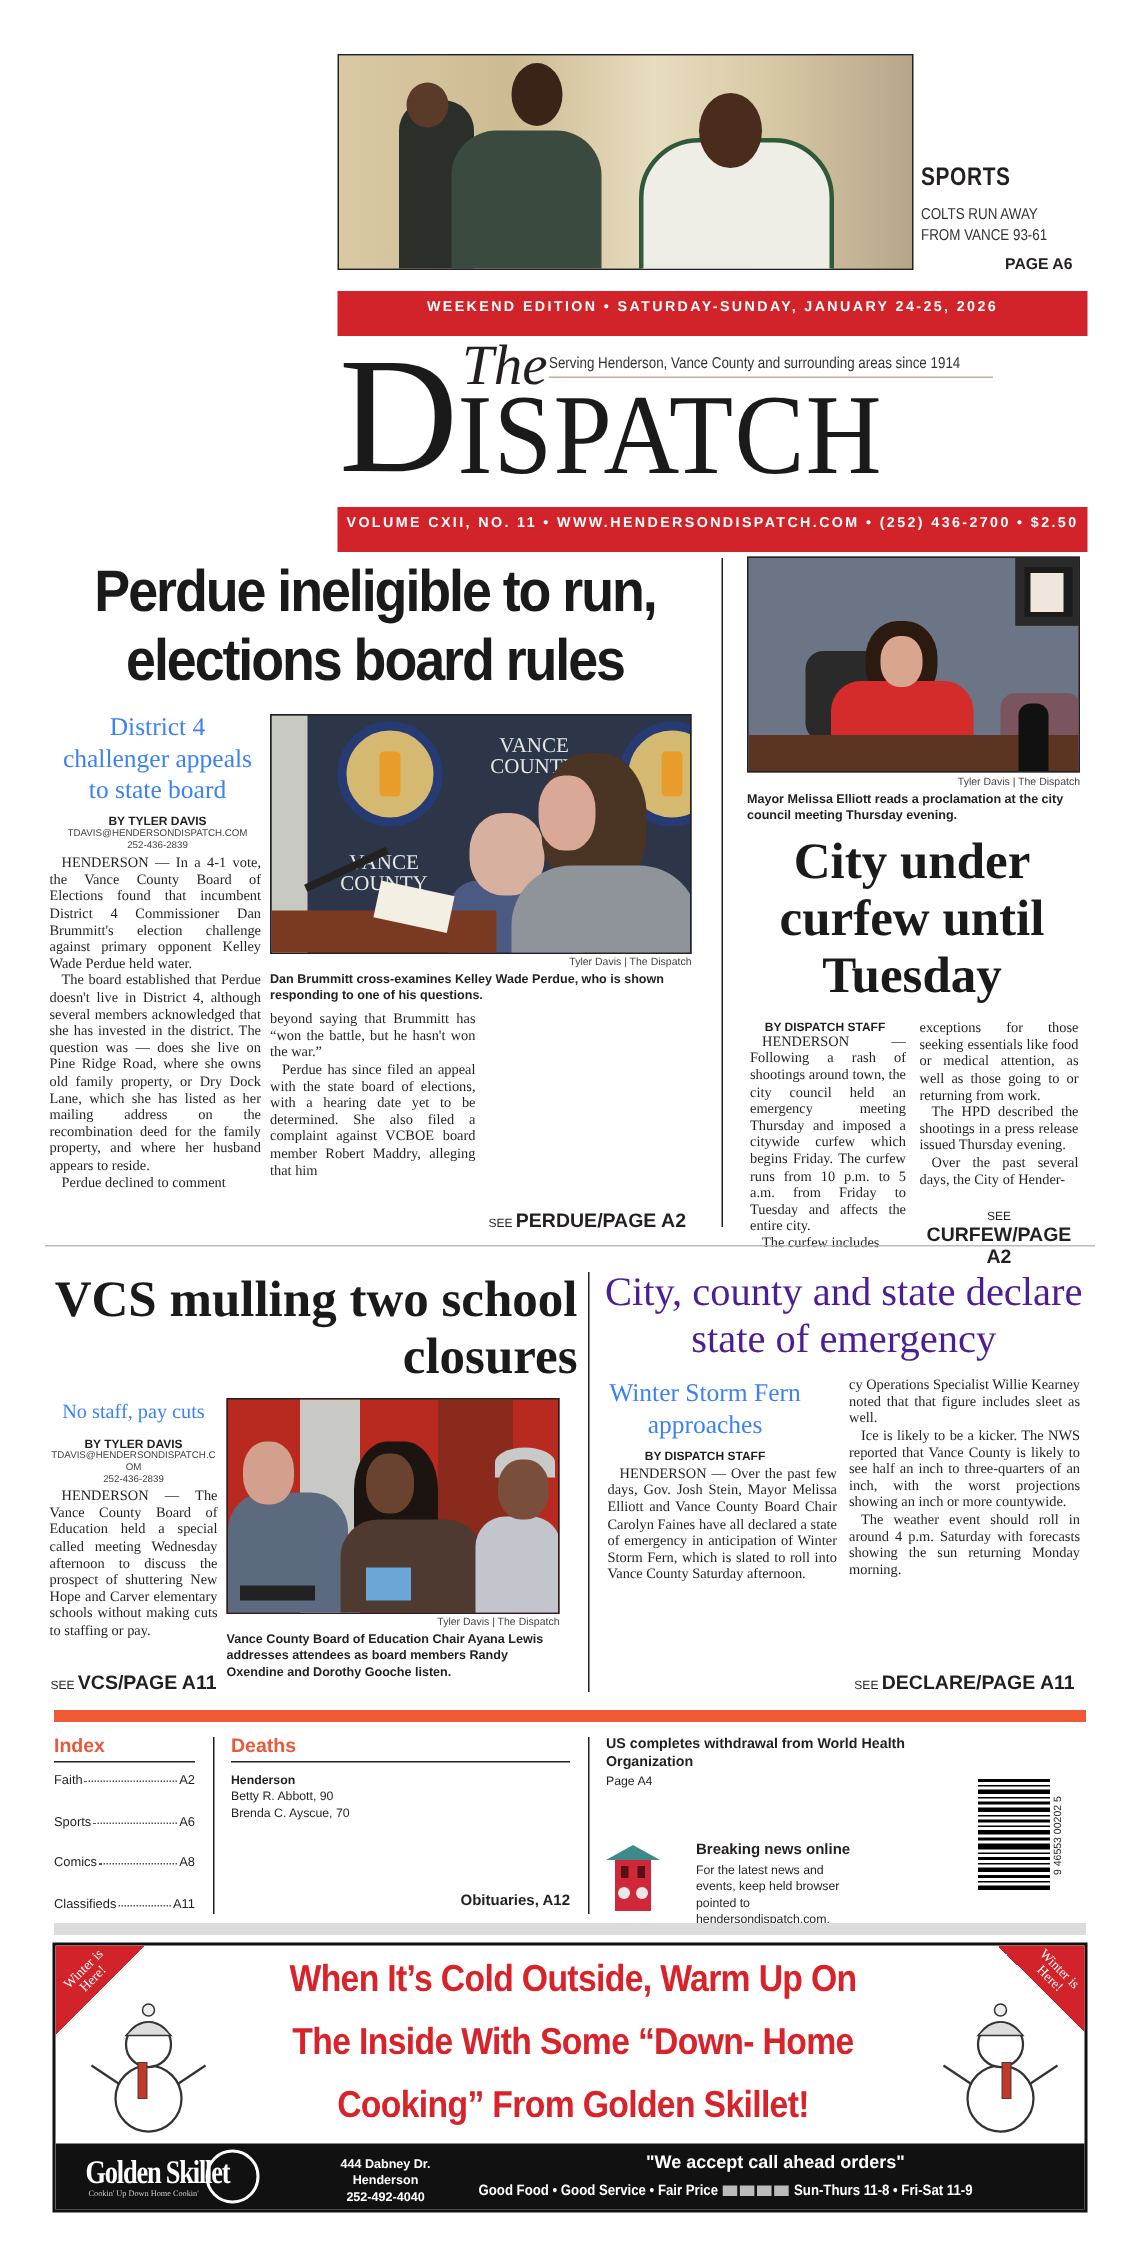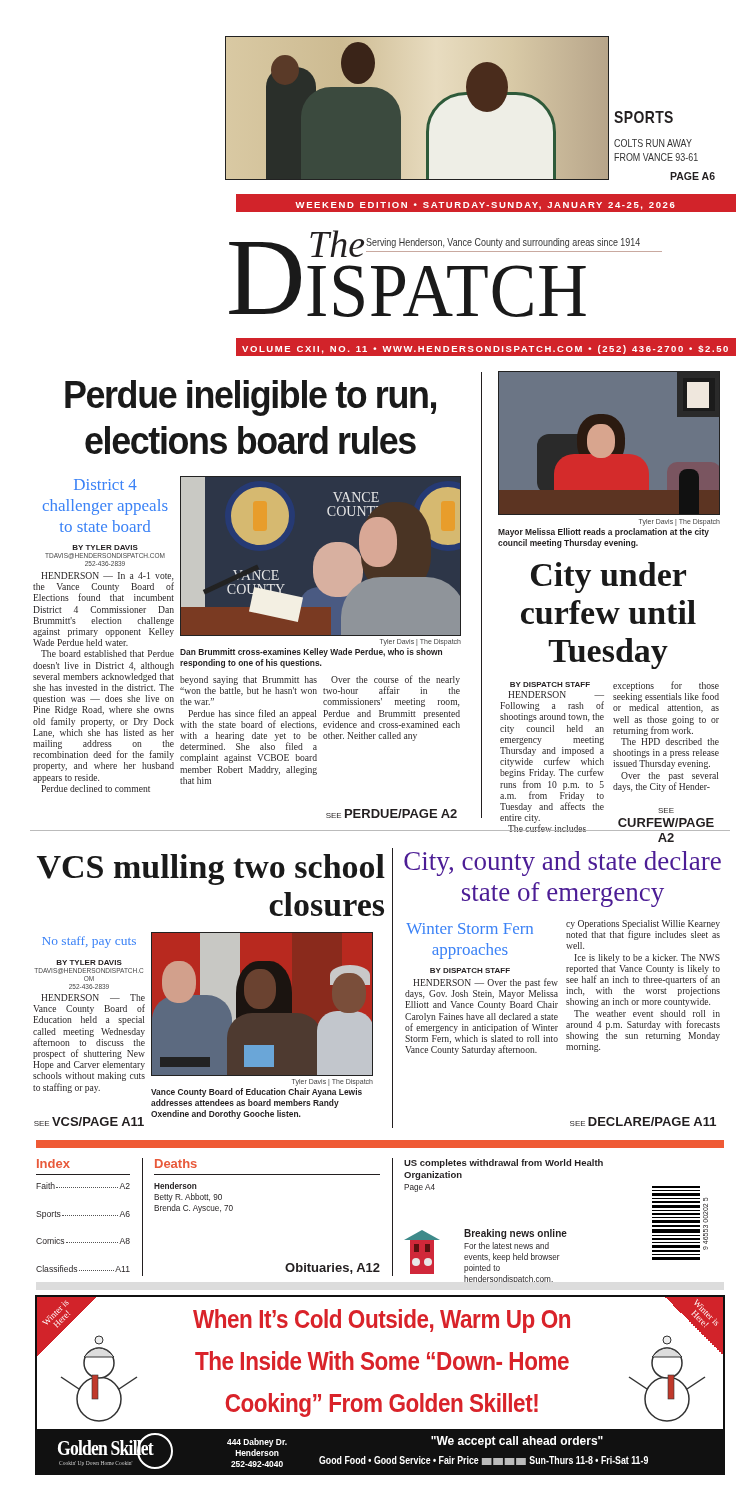--- a/index.html
+++ b/index.html
@@ -14,21 +14,21 @@
   .sp-p1h { left: 45px; top: 18px; width: 28px; height: 30px; background: #5a3a28; border-radius: 50%; }
   .sp-p2 { left: 75px; top: 50px; width: 100px; height: 100px; background: #3b4a3e; border-radius: 30px 30px 0 0; }
   .sp-p2h { left: 115px; top: 5px; width: 34px; height: 42px; background: #3a2418; border-radius: 50%; }
   .sp-p3 { left: 200px; top: 55px; width: 130px; height: 95px; background: #eeeee6; border-radius: 40px 40px 0 0; border: 3px solid #2e5a3a; }
   .sp-p3h { left: 240px; top: 25px; width: 42px; height: 50px; background: #4a2c1c; border-radius: 50%; }
   .sports-title { left: 614px; top: 108px; font-family: "Liberation Sans", sans-serif; font-weight: bold; font-size: 17px; letter-spacing: .5px; color: #231f20; transform: scaleX(.82); transform-origin: left; }
   .sports-sub { left: 614px; top: 136px; width: 110px; font-family: "Liberation Sans", sans-serif; font-size: 10.5px; line-height: 14px; color: #333; transform: scaleX(.85); transform-origin: left; }
   .sports-page { left: 660px; top: 170px; width: 55px; text-align: right; font-family: "Liberation Sans", sans-serif; font-weight: bold; font-size: 10.5px; color: #231f20; }
 
   
-  .redbar { left: 236px; width: 500px; height: 18px; background: #d2232a; color: #fff; font-family: "Liberation Sans", sans-serif; font-weight: bold; font-size: 9.5px; letter-spacing: 1.6px; text-align: center; line-height: 22px; }
+  .redbar { left: 225px; width: 500px; height: 30px; background: #d2232a; color: #fff; font-family: "Liberation Sans", sans-serif; font-weight: bold; font-size: 9.5px; letter-spacing: 1.6px; text-align: center; line-height: 22px; }
   .bar1 { top: 194px; }
   .bar2 { top: 338px; }
 
   
   .mast-the { left: 308px; top: 222px; font-family: "Liberation Serif", serif; font-style: italic; font-size: 38px; color: #231f20; }
   .mast-tag { left: 366px; top: 236px; font-family: "Liberation Sans", sans-serif; font-size: 10.5px; color: #333; transform: scaleX(.85); transform-origin: left; white-space: nowrap; }
   .mast-tag-line { left: 366px; top: 251px; width: 296px; height: 1px; background: #c9a9a0; }
   .mast-d { left: 226px; top: 222px; font-family: "Liberation Serif", serif; font-size: 110px; line-height: 110px; color: #1a1a1a; }
   .mast-rest { left: 305px; top: 250px; font-family: "Liberation Serif", serif; font-size: 76px; line-height: 80px; color: #1a1a1a; letter-spacing: 1px; transform: scaleX(.92); transform-origin: left; white-space: nowrap; }
 
@@ -185,21 +185,20 @@
   <div class="abs mic"></div>
 </div>
 <div class="abs credit" style="left:180px;top:638px;width:281px;">Tyler Davis | The Dispatch</div>
 <div class="abs caption" style="left:180px;top:647px;width:285px;">Dan Brummitt cross-examines Kelley Wade Perdue, who is shown responding to one of his questions.</div>
 
 <div class="abs body" style="left:180px;top:674px;width:137px;">
   <p style="text-indent:0">beyond saying that Brummitt has “won the battle, but he hasn't won the war.”</p>
   <p>Perdue has since filed an appeal with the state board of elections, with a hearing date yet to be determined. She also filed a complaint against VCBOE board member Robert Maddry, alleging that him</p>
 </div>
 <div class="abs body" style="left:323px;top:674px;width:137px;">
-  <p>Over the course of the nearly two-hour affair in the commissioners' meeting room, Perdue and Brummitt presented evidence and cross-examined each other. Neither called any</p>
 </div>
 <div class="abs jump" style="left:323px;top:806px;width:137px;"><span>SEE </span><b>PERDUE/PAGE A2</b></div>
 
 <div class="photo ph-mayor">
   <div class="abs frame"></div>
   <div class="abs chair"></div>
   <div class="abs chair2"></div>
   <div class="abs hair"></div>
   <div class="abs body"></div>
   <div class="abs face"></div>
@@ -296,21 +295,21 @@
 
 <div class="abs vrule" style="left:142px;top:1158px;height:118px;"></div>
 
 <div class="abs sec-title" style="left:154px;top:1156px;">Deaths</div>
 <div class="abs sec-rule" style="left:154px;top:1174px;width:226px;"></div>
 <div class="abs small-sans" style="left:154px;top:1181px;width:200px;">
   <div style="font-weight:bold">Henderson</div>
   <div>Betty R. Abbott, 90</div>
   <div>Brenda C. Ayscue, 70</div>
 </div>
-<div class="abs small-sans" style="left:260px;top:1262px;width:120px;text-align:right;font-weight:bold;font-size:13px;">Obituaries, A12</div>
+<div class="abs small-sans" style="left:260px;top:1262px;width:120px;text-align:right;font-weight:bold;font-size:10px;">Obituaries, A12</div>
 
 <div class="abs vrule" style="left:392px;top:1158px;height:118px;"></div>
 
 <div class="abs small-sans" style="left:404px;top:1157px;width:220px;font-weight:bold;font-size:9.5px;line-height:12px;">US completes withdrawal from World Health Organization</div>
 <div class="abs small-sans" style="left:404px;top:1182px;">Page A4</div>
 
 <svg class="abs clock-tower" viewBox="0 0 40 46">
   <polygon points="2,12 20,2 38,12" fill="#3e8a8a"></polygon>
   <rect x="8" y="12" width="24" height="34" fill="#d0283a"></rect>
   <rect x="12" y="16" width="5" height="8" fill="#5a1010"></rect>

